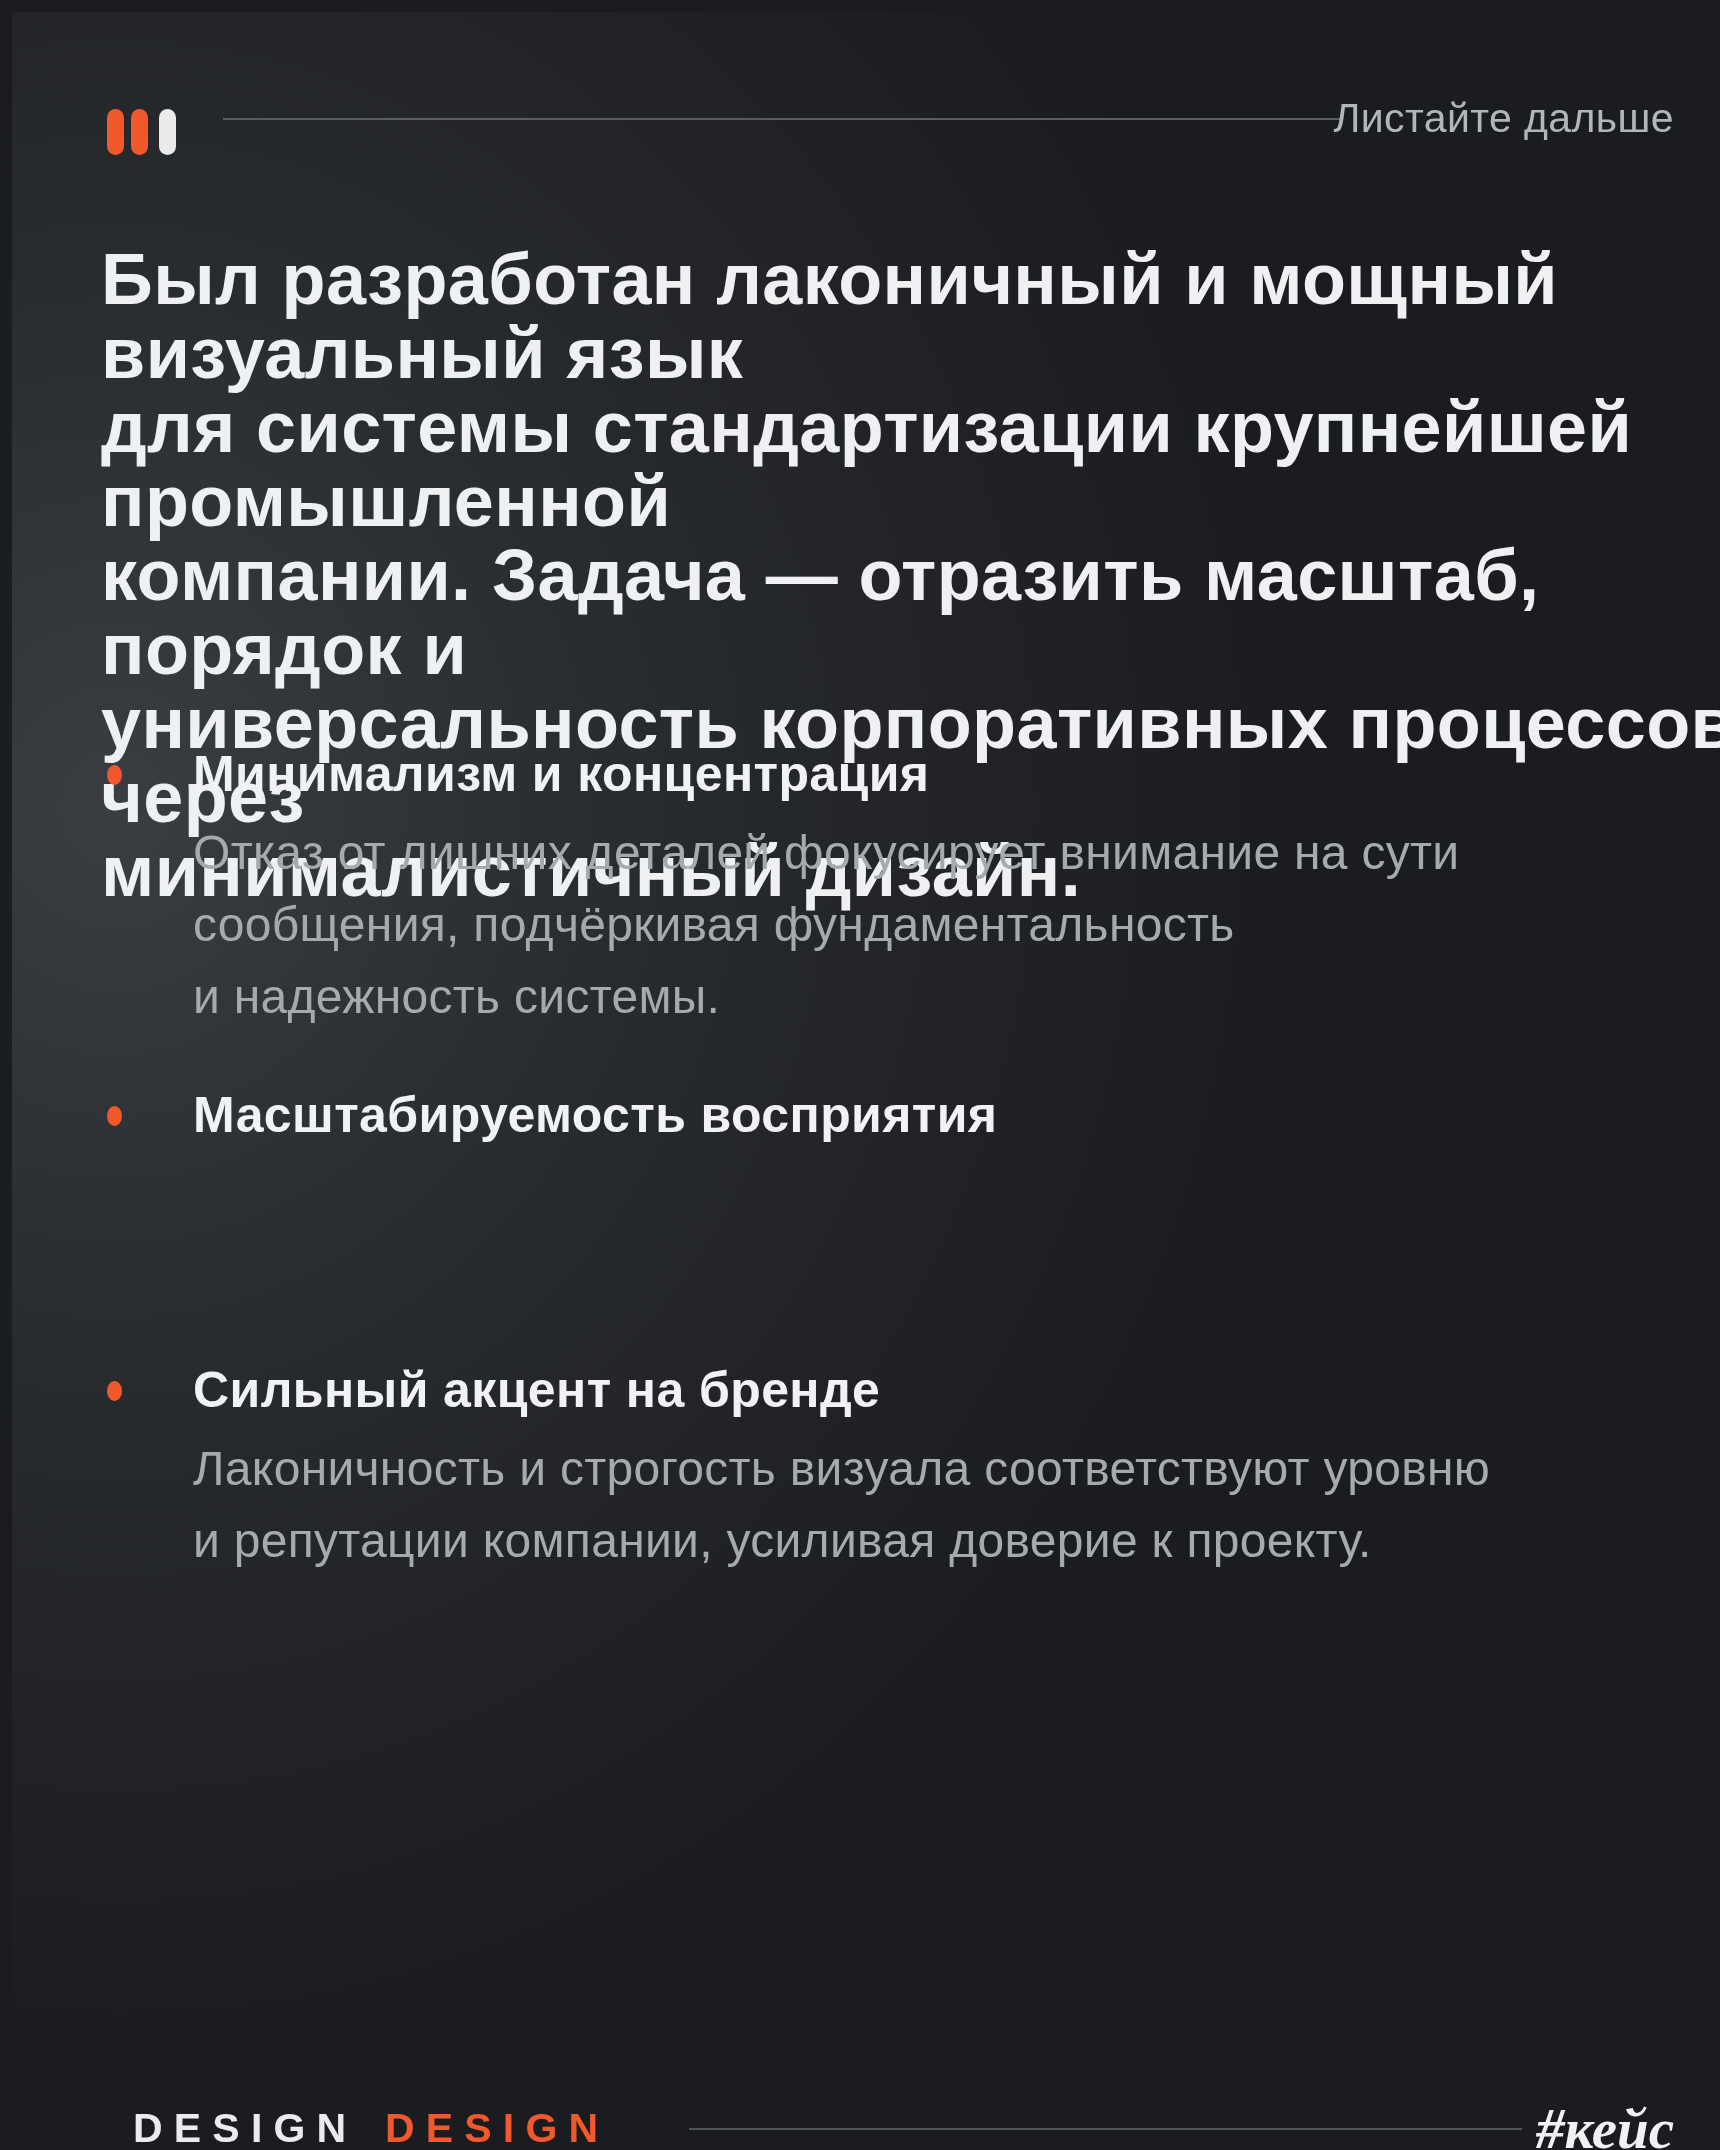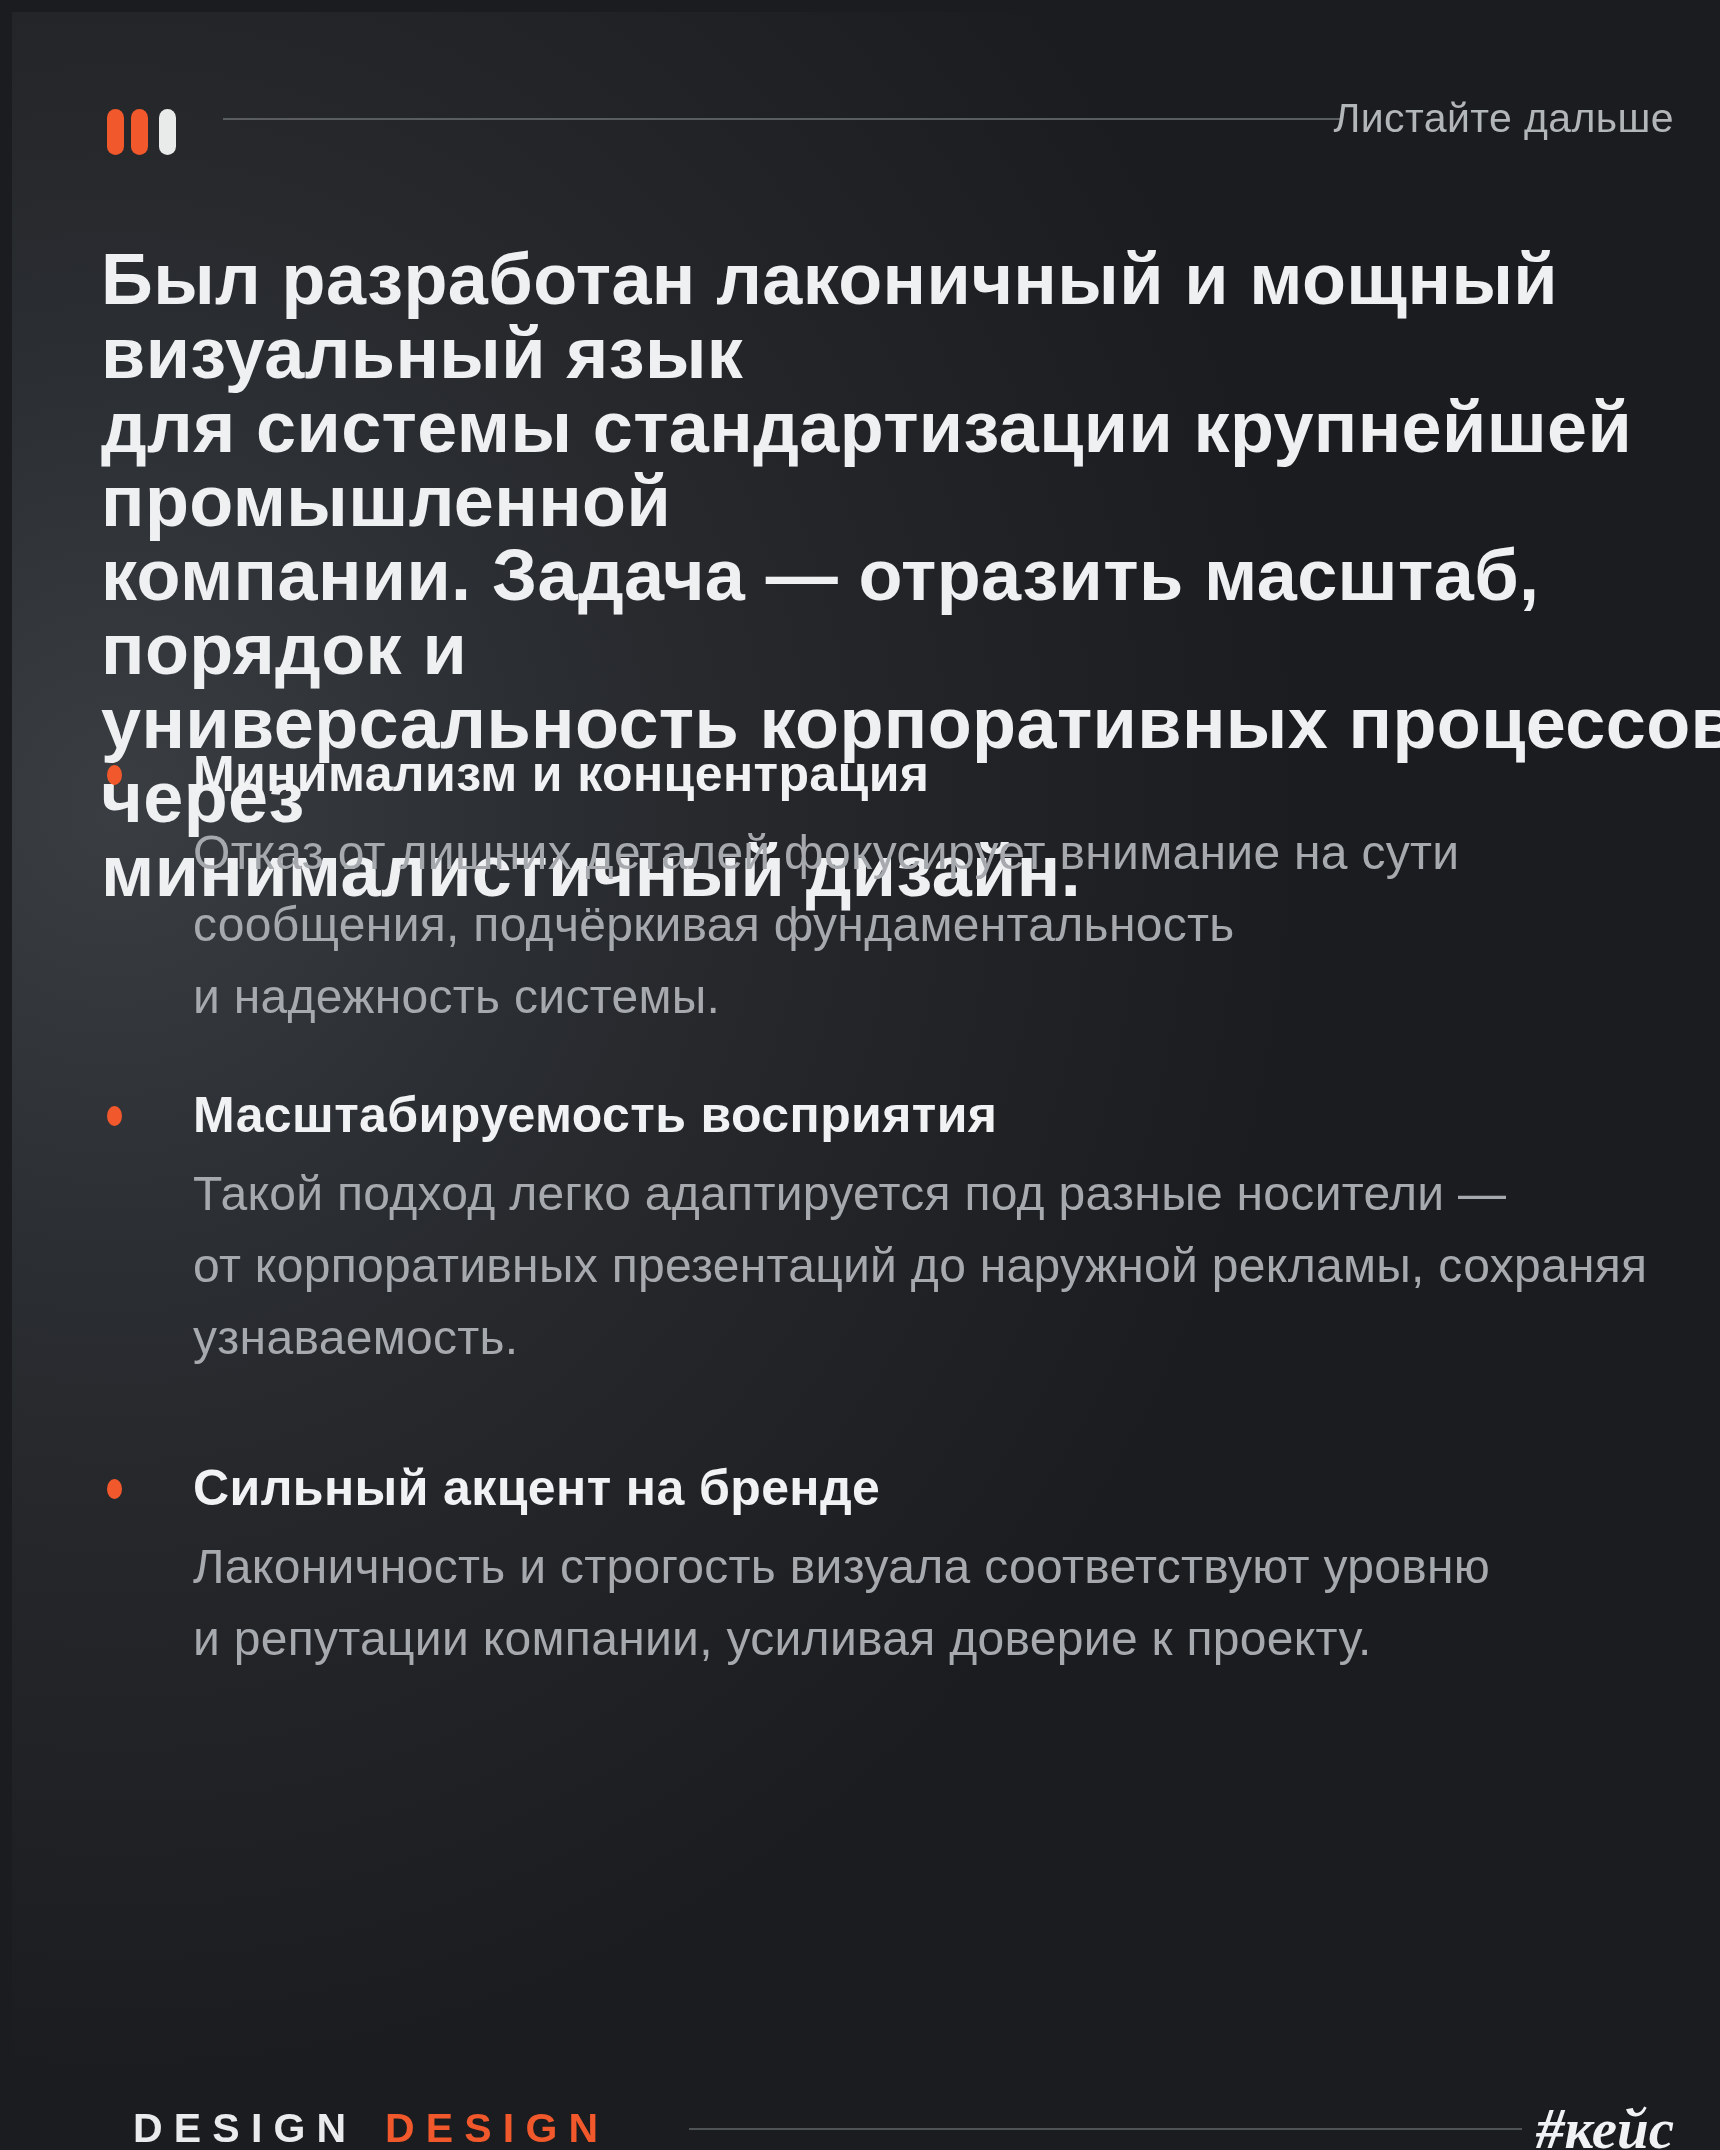--- a/index.html
+++ b/index.html
@@ -41,21 +41,21 @@
   .intro{
     position:absolute;left:53px;top:194px;width:1635px;
     font-size:72px;line-height:74px;font-weight:700;color:var(--heading-text);
     white-space:pre-line;letter-spacing:0.4px;
   }
 
   
   .bullet{position:absolute;left:47px;width:1583px;}
   .b1{top:683px;}
   .b2{top:1024px;}
-  .b3{top:1397px;}
+  .b3{top:1299px;}
   .bullet .dot{
     position:absolute;left:0;top:21.5px;width:14.6px;height:20px;border-radius:50%;
     background:var(--accent);
   }
   .bullet .content{margin-left:86px;}
   .bullet .title{
     font-size:50px;line-height:62px;font-weight:700;color:var(--title-text);
     letter-spacing:0.4px;
   }
   .bullet .body{
@@ -103,23 +103,20 @@
       <div class="body">Отказ от лишних деталей фокусирует внимание на сути
 сообщения, подчёркивая фундаментальность
 и надежность системы.</div>
     </div>
   </div>
 
   <div class="bullet b2">
     <span class="dot"></span>
     <div class="content">
       <div class="title">Масштабируемость восприятия</div>
-      <div class="body">Такой подход легко адаптируется под разные носители —
-от корпоративных презентаций до наружной рекламы, сохраняя
-узнаваемость.</div>
     </div>
   </div>
 
   <div class="bullet b3">
     <span class="dot"></span>
     <div class="content">
       <div class="title">Сильный акцент на бренде</div>
       <div class="body">Лаконичность и строгость визуала соответствуют уровню
 и репутации компании, усиливая доверие к проекту.</div>
     </div>

